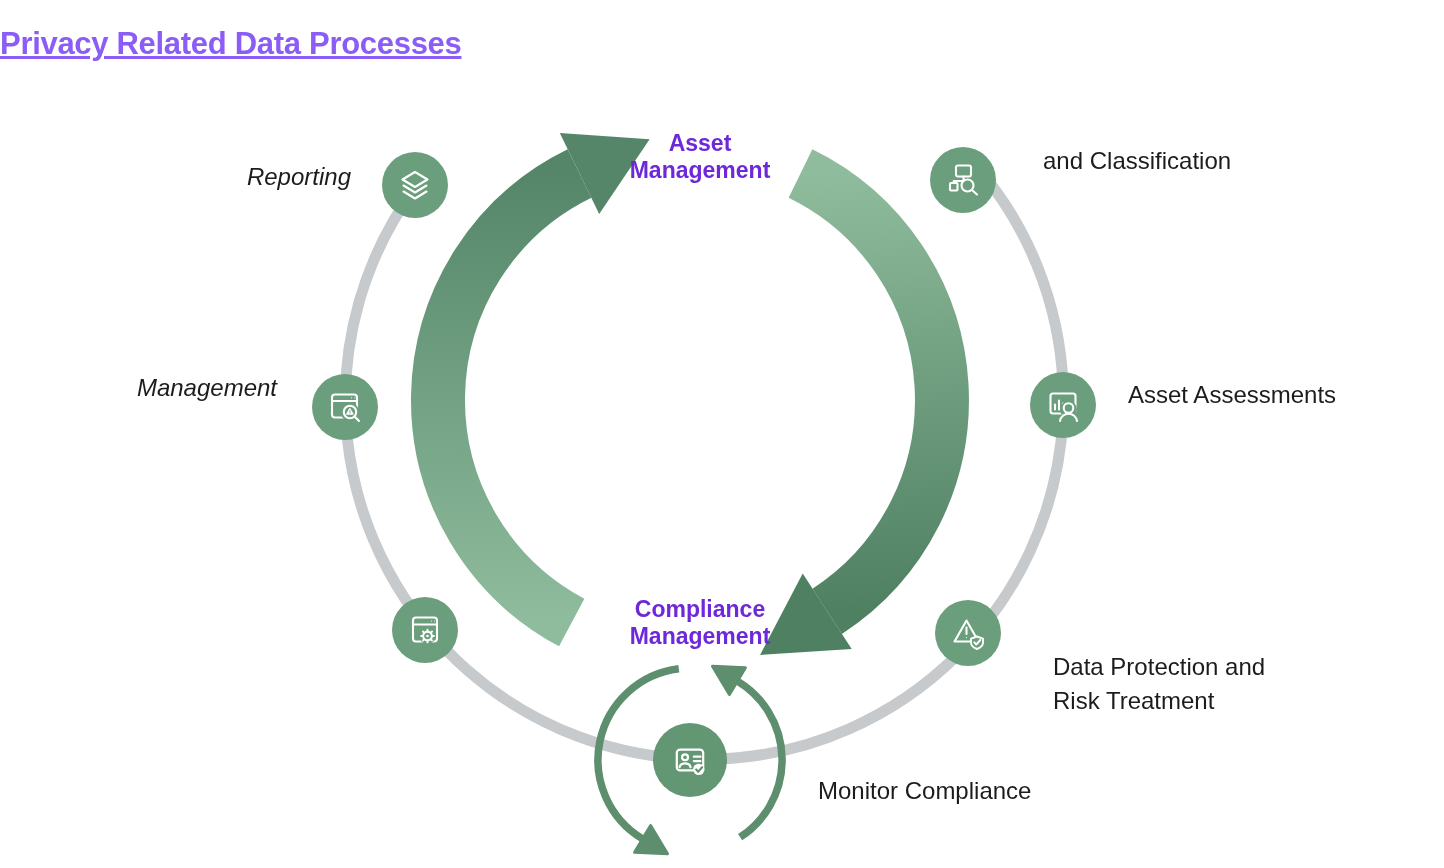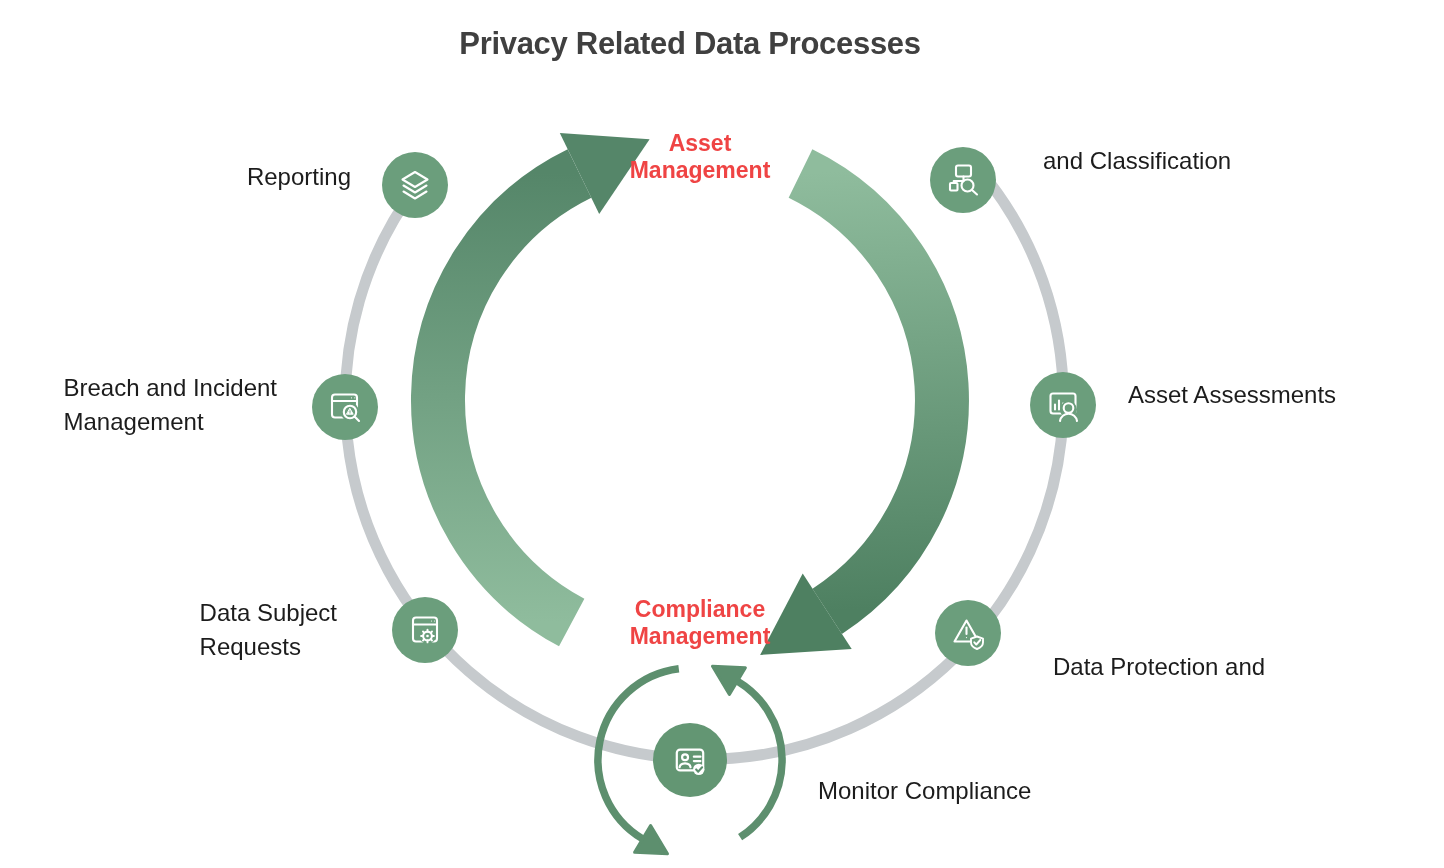--- a/index.html
+++ b/index.html
@@ -1,24 +1,24 @@
 <!DOCTYPE html>
 <html><head>
 <meta charset="utf-8">
 <style>
   html,body{margin:0;padding:0;background:#ffffff;}
   .stage{position:relative;width:1444px;height:868px;background:#ffffff;overflow:hidden;
          font-family:"Liberation Sans", sans-serif;}
-  .title{position:absolute;top:26px;left:0;width:1380px;text-align:center;
-         font-size:31px;font-weight:bold;color:#404040;letter-spacing:-0.3px;}
+  .title{position:absolute;top:26px;left:0;width:1380px;
+         font-size:31px;font-weight:bold;color:#8b5cf6;letter-spacing:-0.3px;text-decoration:underline;}
   .diagram{position:absolute;left:0;top:0;}
   .node-label{position:absolute;font-size:24px;color:#1c1c1c;line-height:34px;white-space:nowrap;}
-  .ta-r{text-align:left;}
+  .ta-r{text-align:center;font-style:italic;}
   .center-label{position:absolute;width:270px;text-align:center;font-weight:bold;
-                font-size:23px;line-height:27px;color:#ef4444;white-space:nowrap;}
+                font-size:23px;line-height:27px;color:#6d28d9;white-space:nowrap;}
   .l2:empty{display:none;}
 </style>
 </head>
 <body>
 
 <div class="stage">
 
   <div class="title">Privacy Related Data Processes</div>
 
   <svg class="diagram" width="1444" height="868" viewBox="0 0 1444 868">
@@ -149,26 +149,22 @@
     <div>Reporting</div>
   </div>
   <div class="node-label" style="left:1043px;top:144px;">
       <div class="l2">and Classification</div>
   </div>
   <div class="node-label" style="left:1128px;top:378px;">
     <div>Asset Assessments</div>
   </div>
   <div class="node-label" style="left:1053px;top:612px;margin-top:38px;">
     <div>Data Protection and</div>
+      <div class="l2">Risk Treatment</div>
   </div>
   <div class="node-label" style="left:818px;top:774px;">
     <div>Monitor Compliance</div>
   </div>
-  <div class="node-label ta-r" style="right:1107px;top:596px;">
-    <div>Data Subject</div>
-      <div class="l2">Requests</div>
-  </div>
   <div class="node-label ta-r" style="right:1167px;top:371px;">
-    <div>Breach and Incident</div>
       <div class="l2">Management</div>
   </div>
 
 </div>
 
 </body></html>

